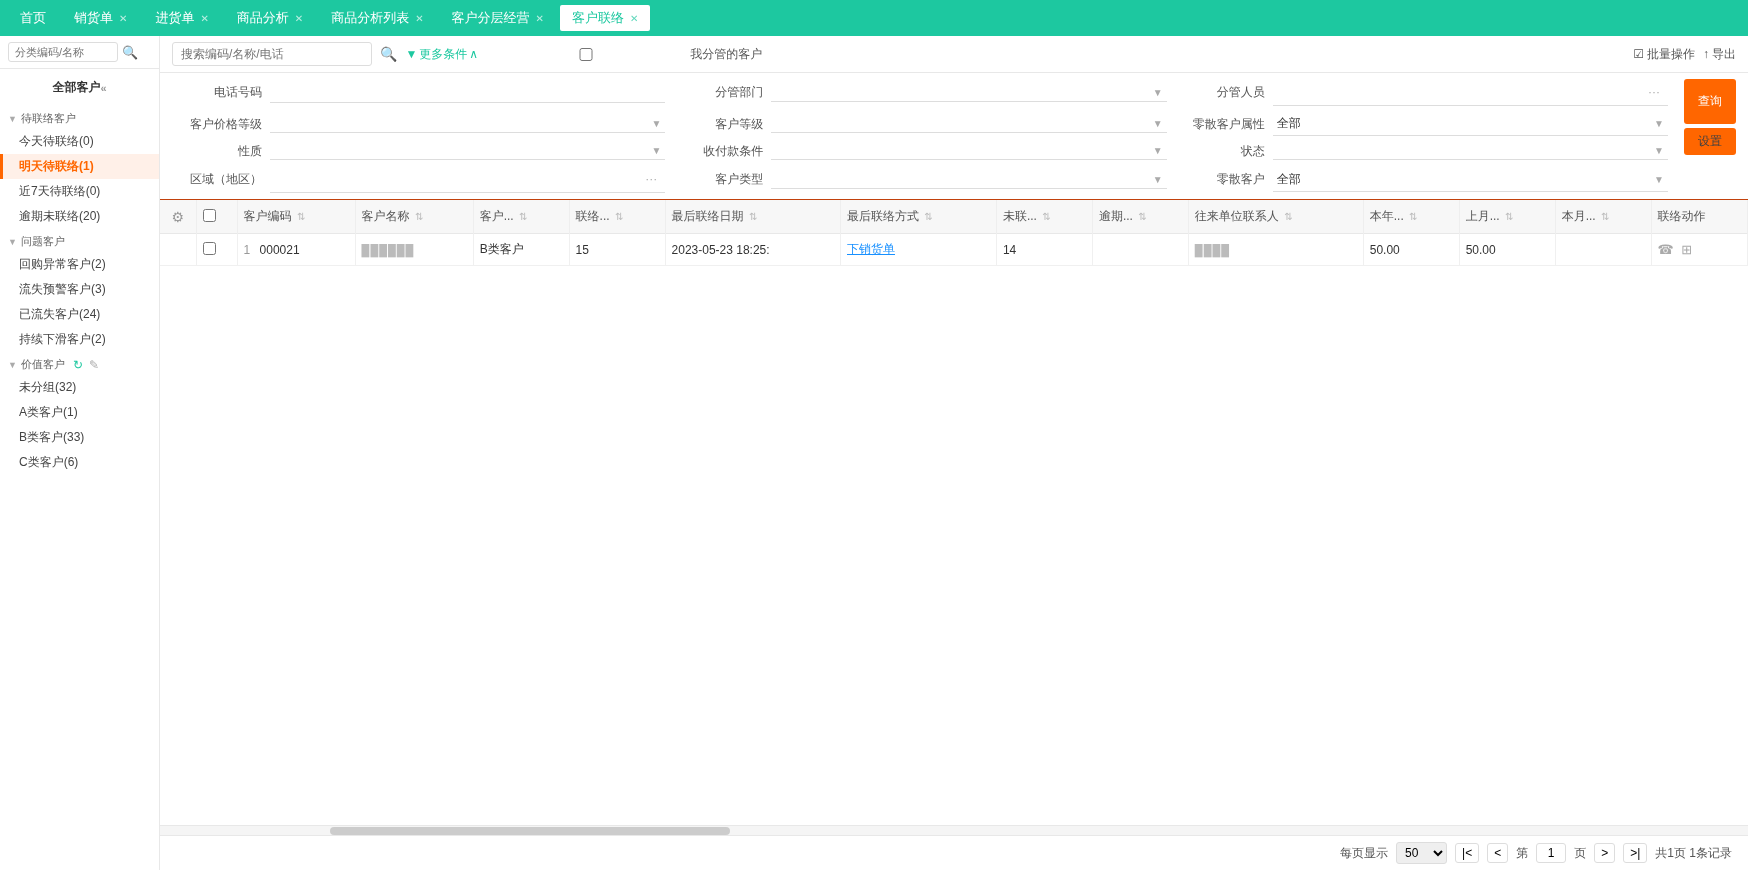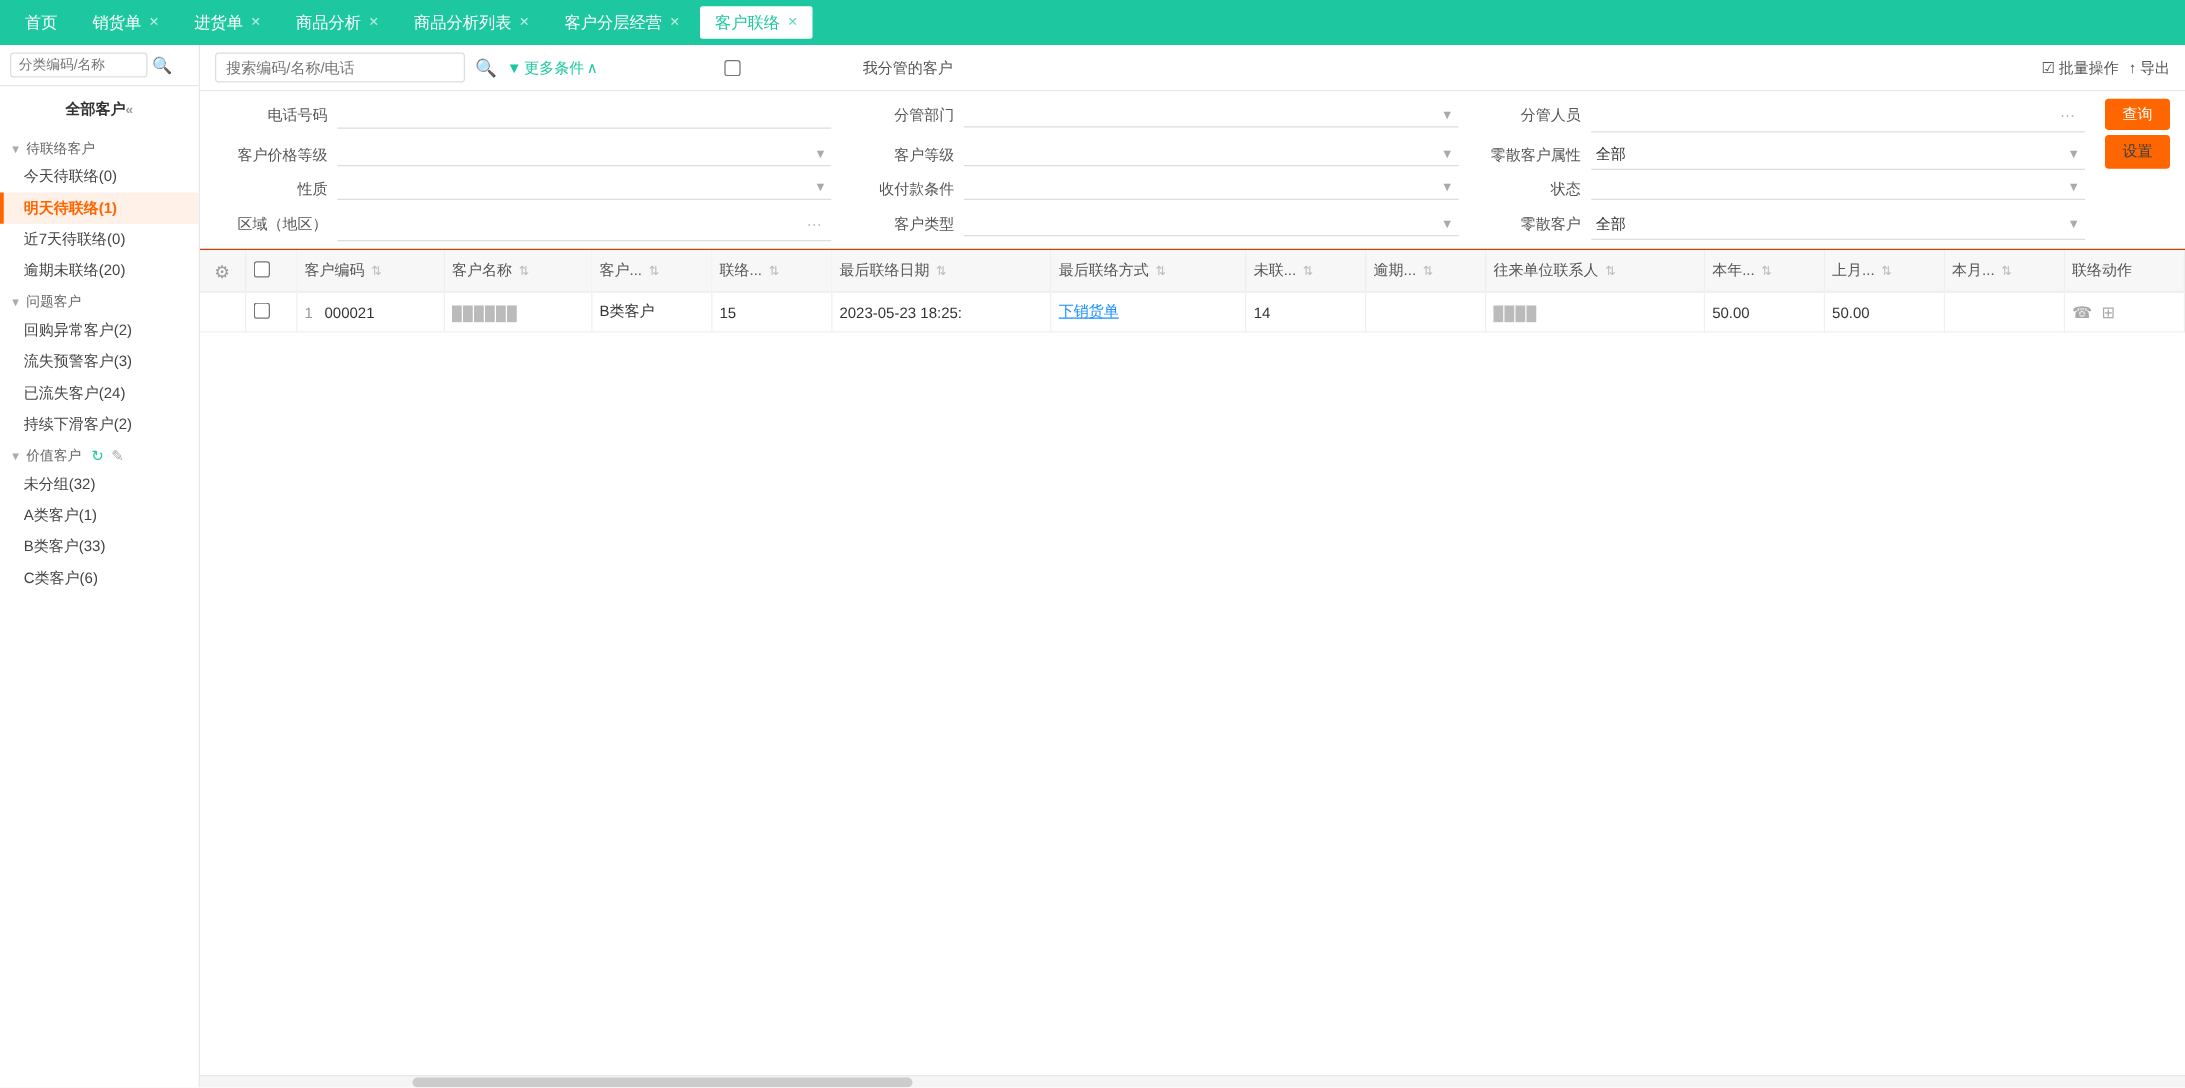--- a/index.html
+++ b/index.html
@@ -177,21 +177,21 @@
       position: relative;
     }
     .filter-select-arrow { color: #aaa; font-size: 10px; margin-left: 4px; }
     .filter-cell-dots { color: #aaa; padding: 3px 4px; font-size: 12px; }
 
     .query-btn {
       background: #f60;
       color: #fff;
       border: none;
       border-radius: 3px;
-      padding: 4px 14px;
+      padding: 14px 14px;
       font-size: 12px;
       cursor: pointer;
     }
     .settings-btn {
       background: #f60;
       color: #404040;
       border: none;
       border-radius: 3px;
       padding: 5px 14px;
       font-size: 12px;
@@ -613,14 +613,29 @@
             </td>
           </tr>
         </tbody>
       </table>
     </div>
 
     <div class="scrollbar-area">
       <div class="scrollbar-thumb"></div>
     </div>
 
+    <div class="pagination">
+      <span class="pagination-label">每页显示</span>
+      <select class="pagination-select">
+        <option>50</option>
+        <option>100</option>
+      </select>
+      <button class="pagination-btn">|&lt;</button>
+      <button class="pagination-btn">&lt;</button>
+      <span class="pagination-label">第</span>
+      <input class="pagination-input" type="text" value="1" style="">
+      <span class="pagination-label">页</span>
+      <button class="pagination-btn">&gt;</button>
+      <button class="pagination-btn">&gt;|</button>
+      <span class="pagination-label">共1页 1条记录</span>
+    </div>
   </div>
 </div>
 
 </body></html>

